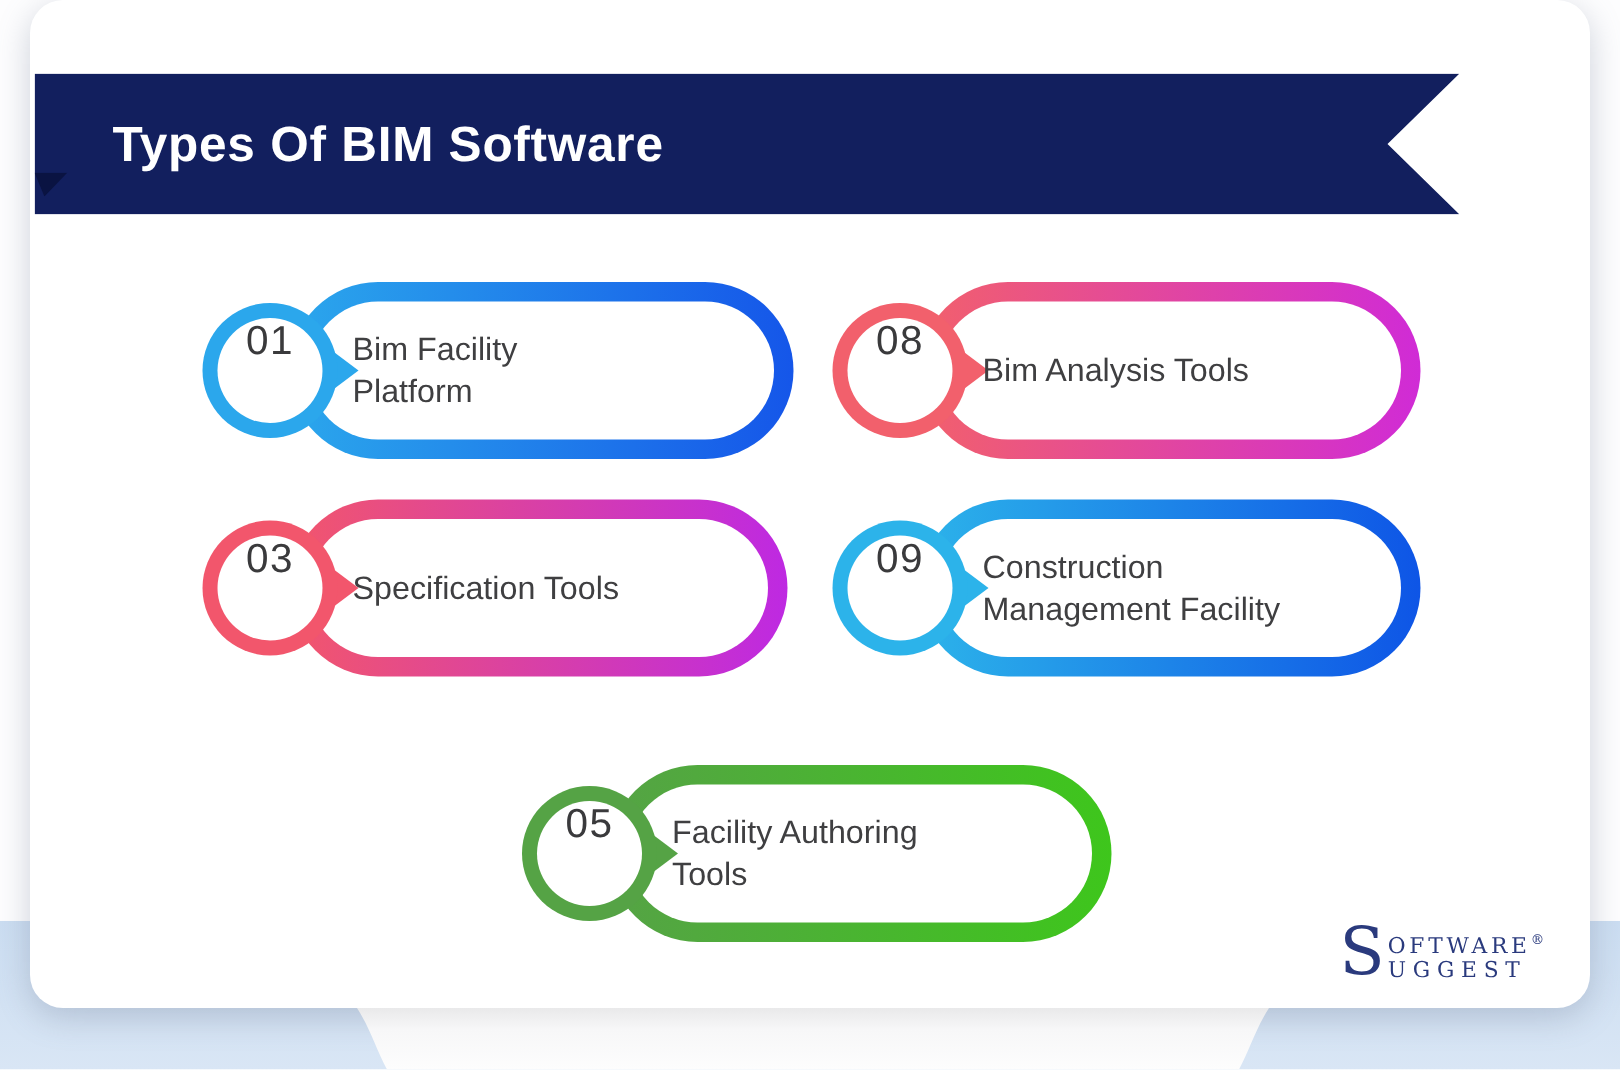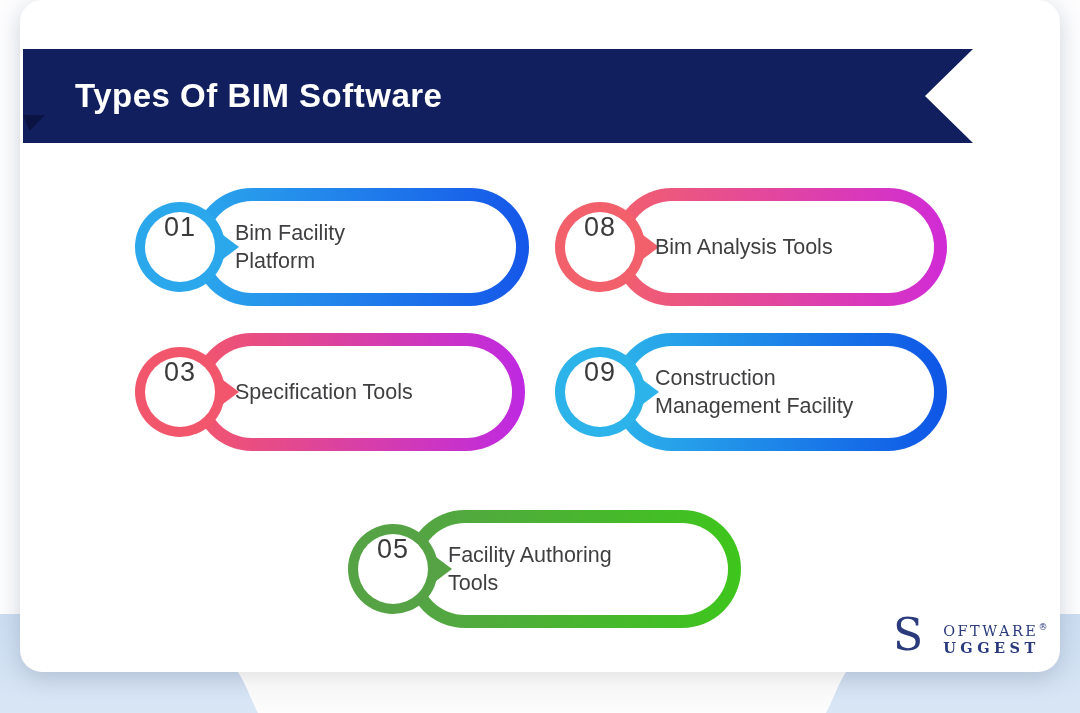--- a/index.html
+++ b/index.html
@@ -77,24 +77,24 @@
   }
   .label span { display:block; white-space:nowrap; }
 
   
   .logo {
     position:absolute; left:893px; top:613px; height:50px;
     display:flex; align-items:flex-start;
     color:var(--logo-color,#2a3a7d); font-family:"DejaVu Serif", serif;
   }
   .logo-s { font-size:44px; line-height:44px; font-weight:400; }
-  .logo-words { margin-left:20px; padding-top:6px; }
+  .logo-words { margin-left:2px; padding-top:6px; }
   .logo-line1 { font-size:14.5px; letter-spacing:2.5px; line-height:16px; font-weight:500; }
   .logo-line1 sup { font-size:9px; letter-spacing:0; vertical-align:6px; }
-  .logo-line2 { font-size:14.5px; letter-spacing:4.5px; line-height:16px; font-weight:700; }
+  .logo-line2 { font-size:14.5px; letter-spacing:4.5px; line-height:16px; font-weight:400; }
 </style>
 </head>
 <body>
 
 <div class="stage" style="--banner: #121F5E; --page-blue: #CBDDF1; --label-color: #3F3F41; --logo-color: #2A3A7D;">
 
   <div class="bg-band"></div>
   <div class="card"></div>
   <div class="curl"></div>
 

